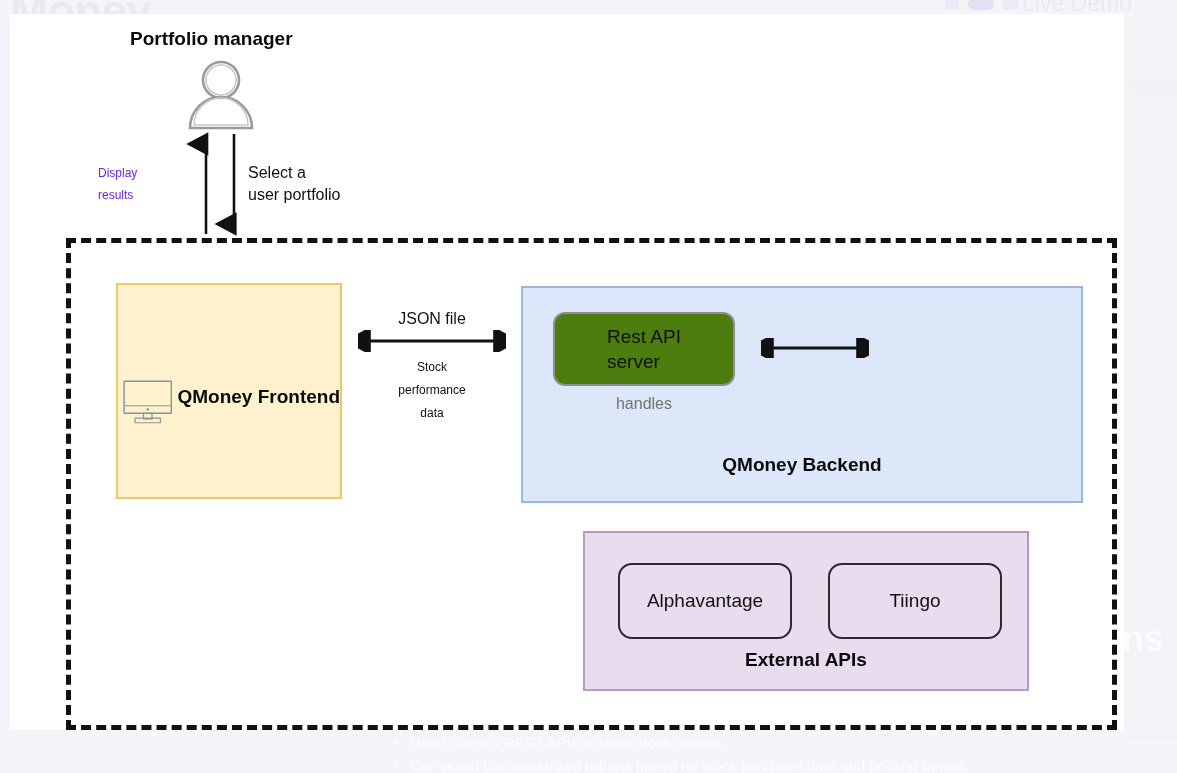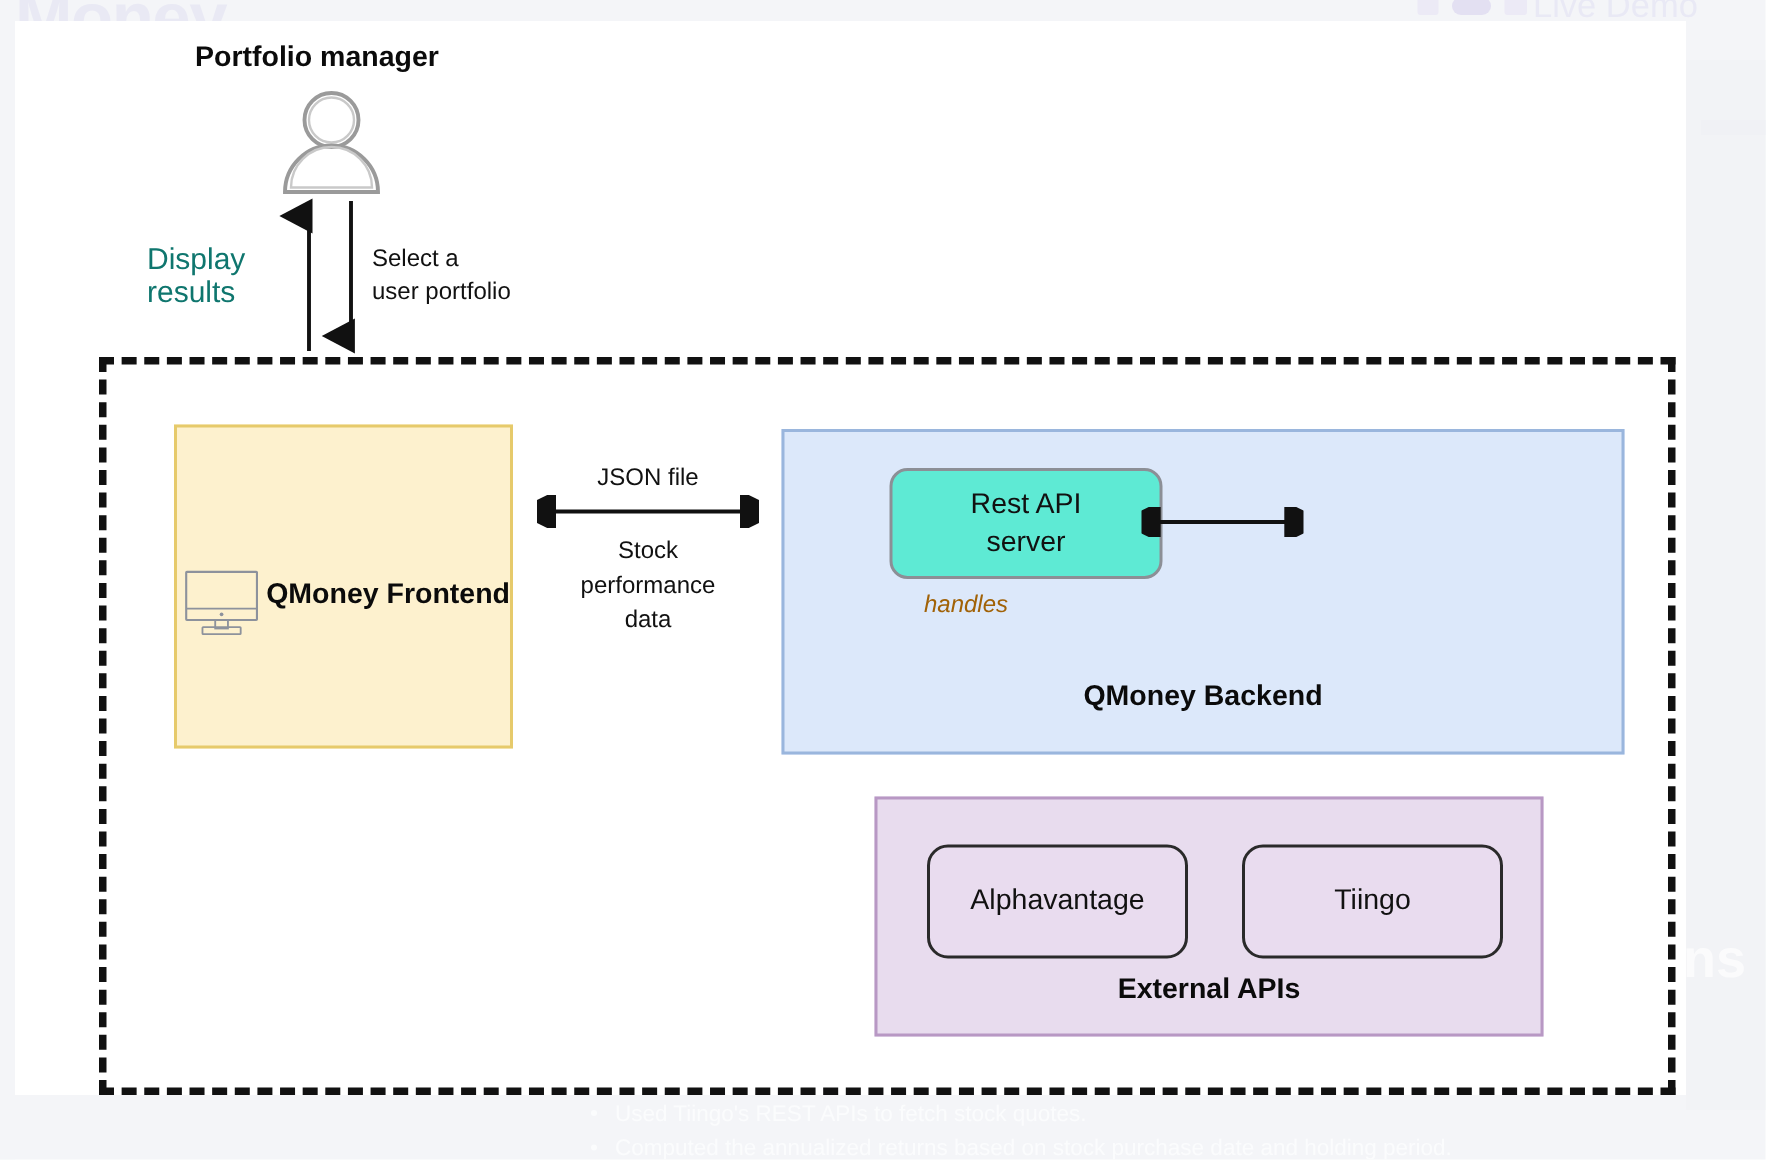--- a/index.html
+++ b/index.html
@@ -63,21 +63,21 @@
   .actor-title{
     position:absolute;left:120px;top:14px;
     font-size:19px;font-weight:bold;color:#0b0b0b;white-space:nowrap;
   }
   .person-icon{position:absolute;left:166px;top:46px;width:92px;height:70px;}
 
   
   .varrows{position:absolute;left:176px;top:118px;width:68px;height:104px;}
   .lbl-display{
     position:absolute;left:88px;top:148px;width:86px;
-    font-size:20px;color:#0f766e;line-height:22px;text-align:left;
+    font-size:12px;color:#6d28d9;line-height:22px;text-align:left;
   }
   .lbl-select{
     position:absolute;left:238px;top:148px;width:160px;
     font-size:16px;color:#111;line-height:22px;text-align:left;
   }
 
   
   .boundary{
     position:absolute;left:56px;top:224px;width:1051px;height:492px;
     border:5px dashed #111;
@@ -96,39 +96,39 @@
   }
 
   
   .mid-arrow{position:absolute;left:348px;top:316px;width:148px;height:22px;}
   .lbl-json{
     position:absolute;left:348px;top:296px;width:148px;text-align:center;
     font-size:16px;color:#111;
   }
   .lbl-stock{
     position:absolute;left:348px;top:342px;width:148px;text-align:center;
-    font-size:16px;color:#111;line-height:23px;
+    font-size:12px;color:#111;line-height:23px;
   }
 
   
   .backend{
     position:absolute;left:511px;top:272px;width:562px;height:217px;
     background:#dce8fa;border:2px solid #9ab6dd;box-sizing:border-box;
   }
   .node{
-    position:absolute;background:#5eead4;border:2px solid #8c8f96;
+    position:absolute;background:#4d7c0f;border:2px solid #8c8f96;
     border-radius:12px;box-sizing:border-box;
-    display:flex;align-items:center;justify-content:center;text-align:center;
-    font-size:19px;color:#111;line-height:25px;margin-left:40px;
+    display:flex;align-items:center;justify-content:center;text-align:left;
+    font-size:19px;color:#111;line-height:25px;
   }
   .node-rest{left:30px;top:24px;width:182px;height:74px;}
   .node-pml{left:352px;top:24px;width:176px;height:74px;}
   .node-cap{
-    position:absolute;text-align:center;font-size:16px;font-style:italic;
-    color:#a16207;line-height:23px;
+    position:absolute;text-align:center;font-size:16px;
+    color:#737373;line-height:23px;
   }
   .cap-rest{left:20px;top:104px;width:202px;}
   .cap-pml{left:346px;top:104px;width:190px;}
   .backend-arrow{position:absolute;left:238px;top:50px;width:108px;height:20px;}
   .backend-label{
     position:absolute;left:0;top:166px;width:100%;text-align:center;
     font-size:19px;font-weight:bold;color:#0b0b0b;
   }
 
   

